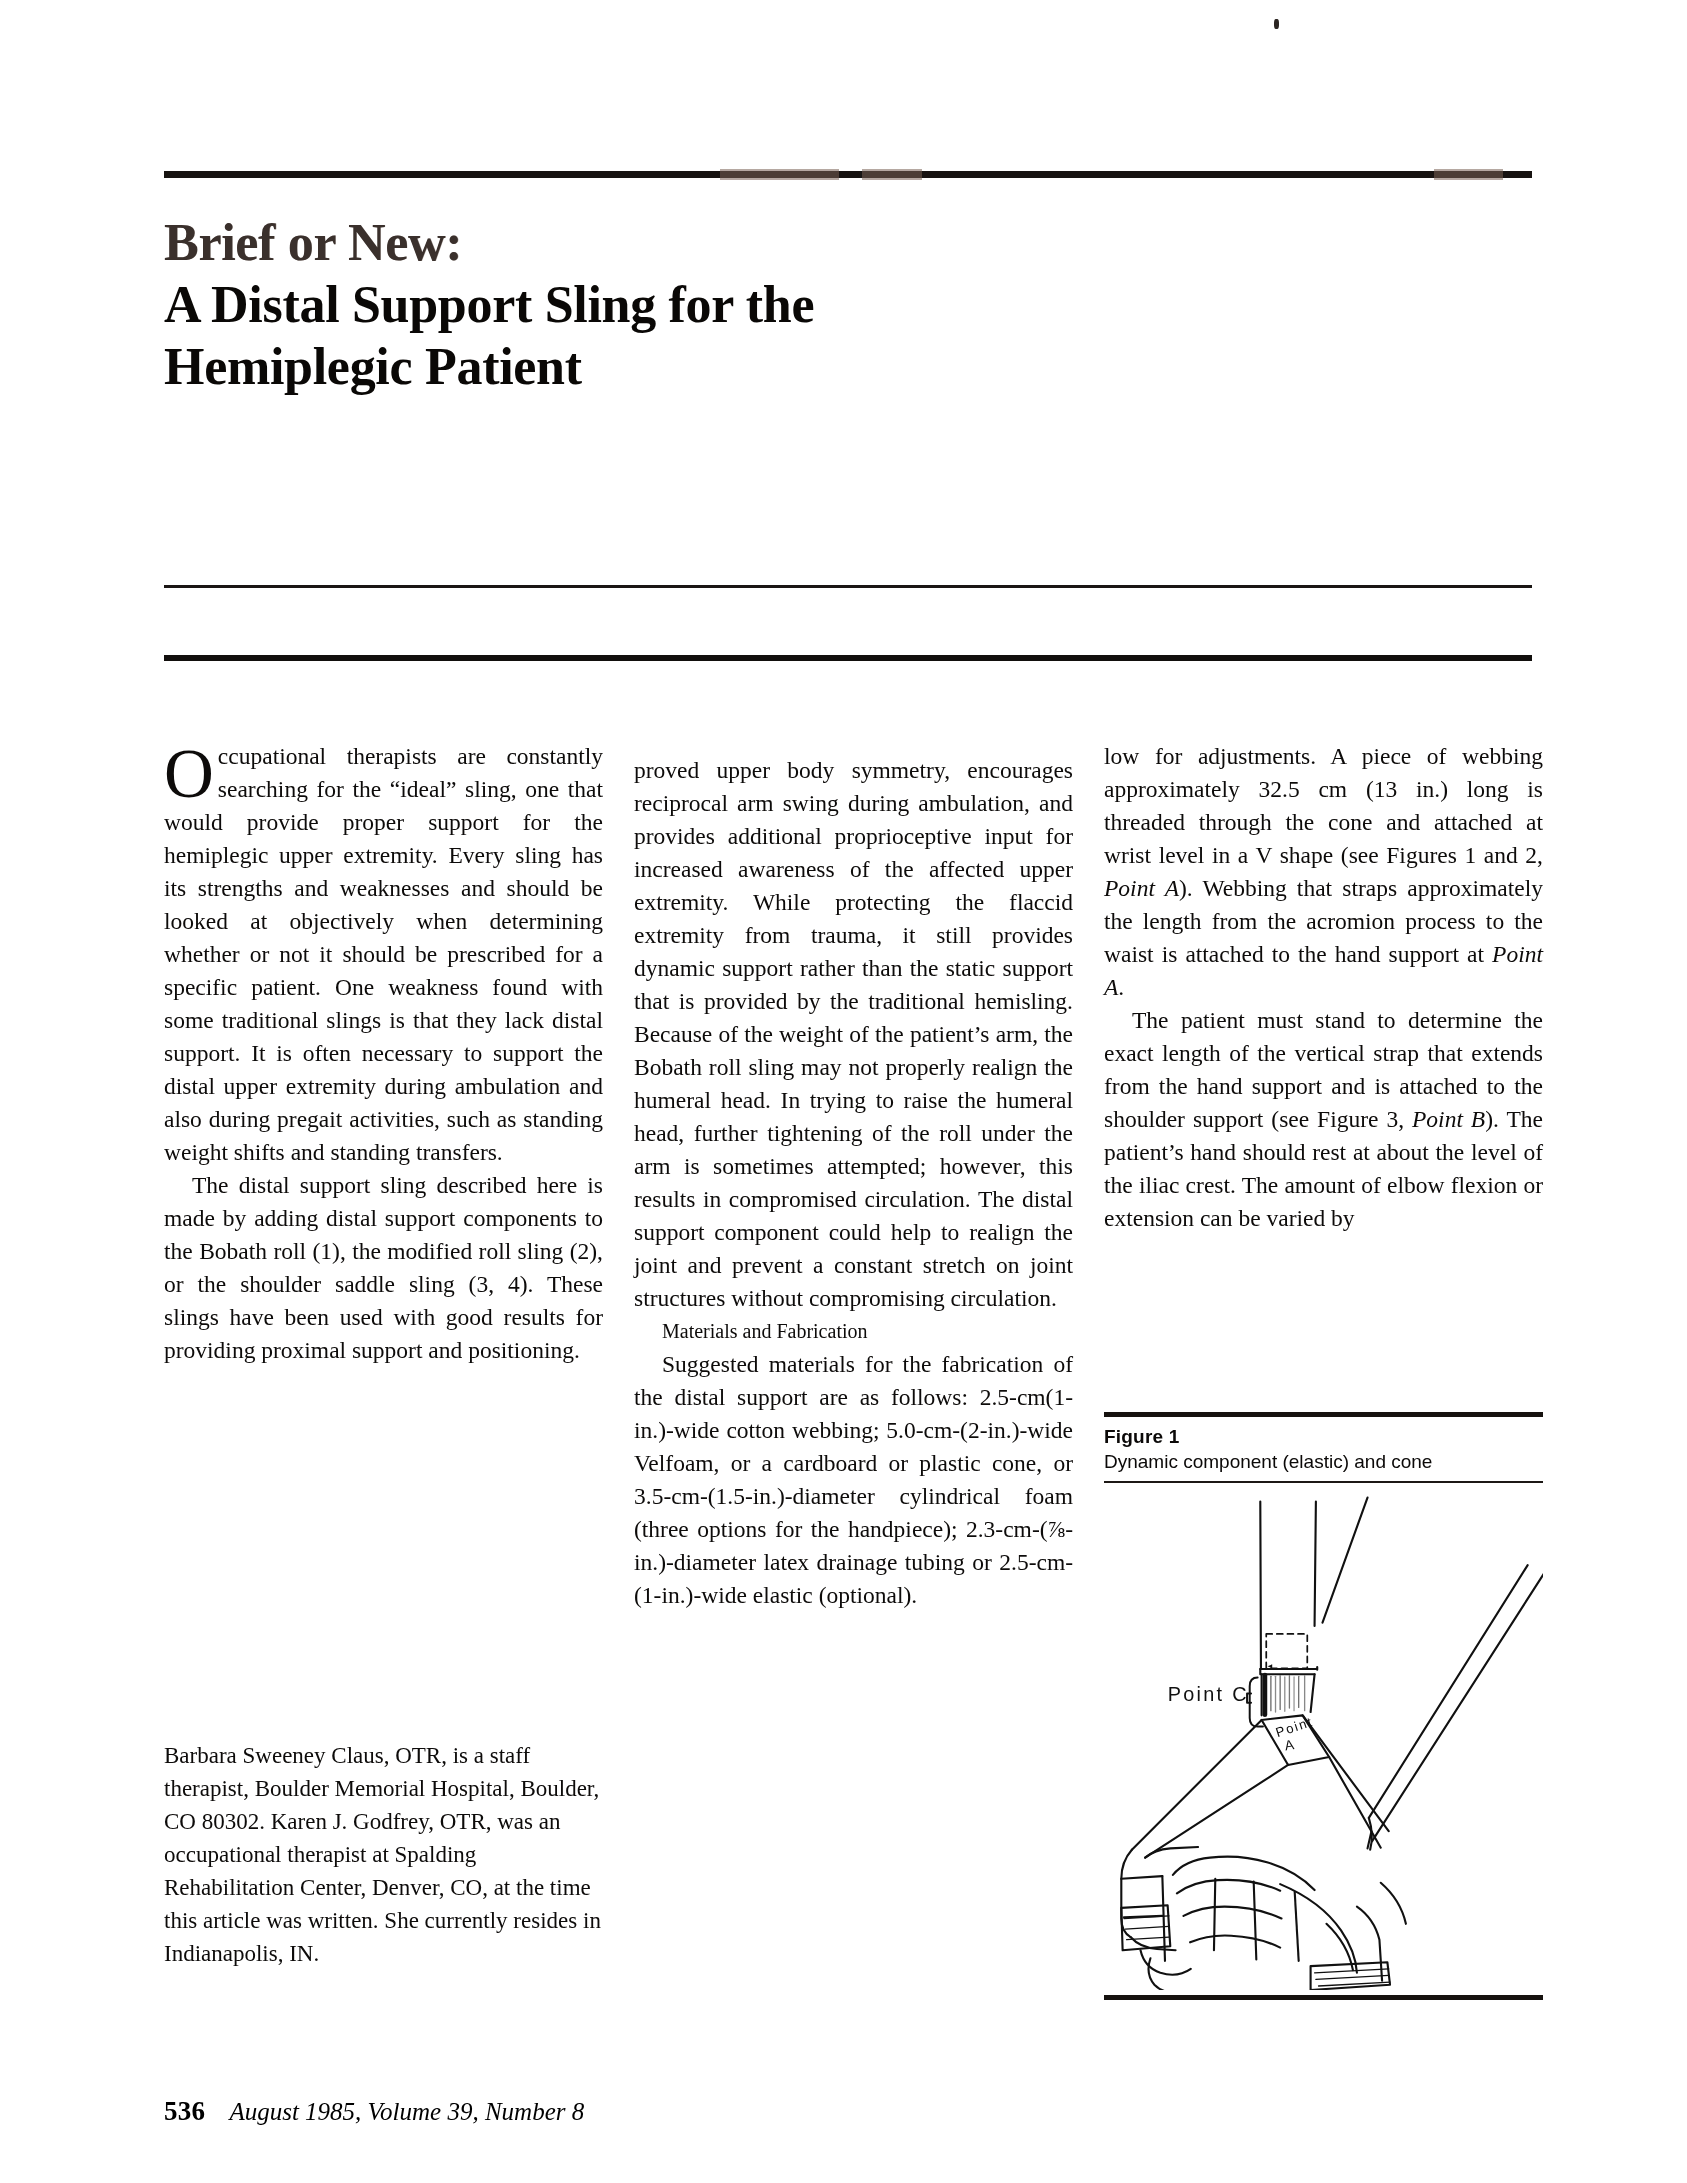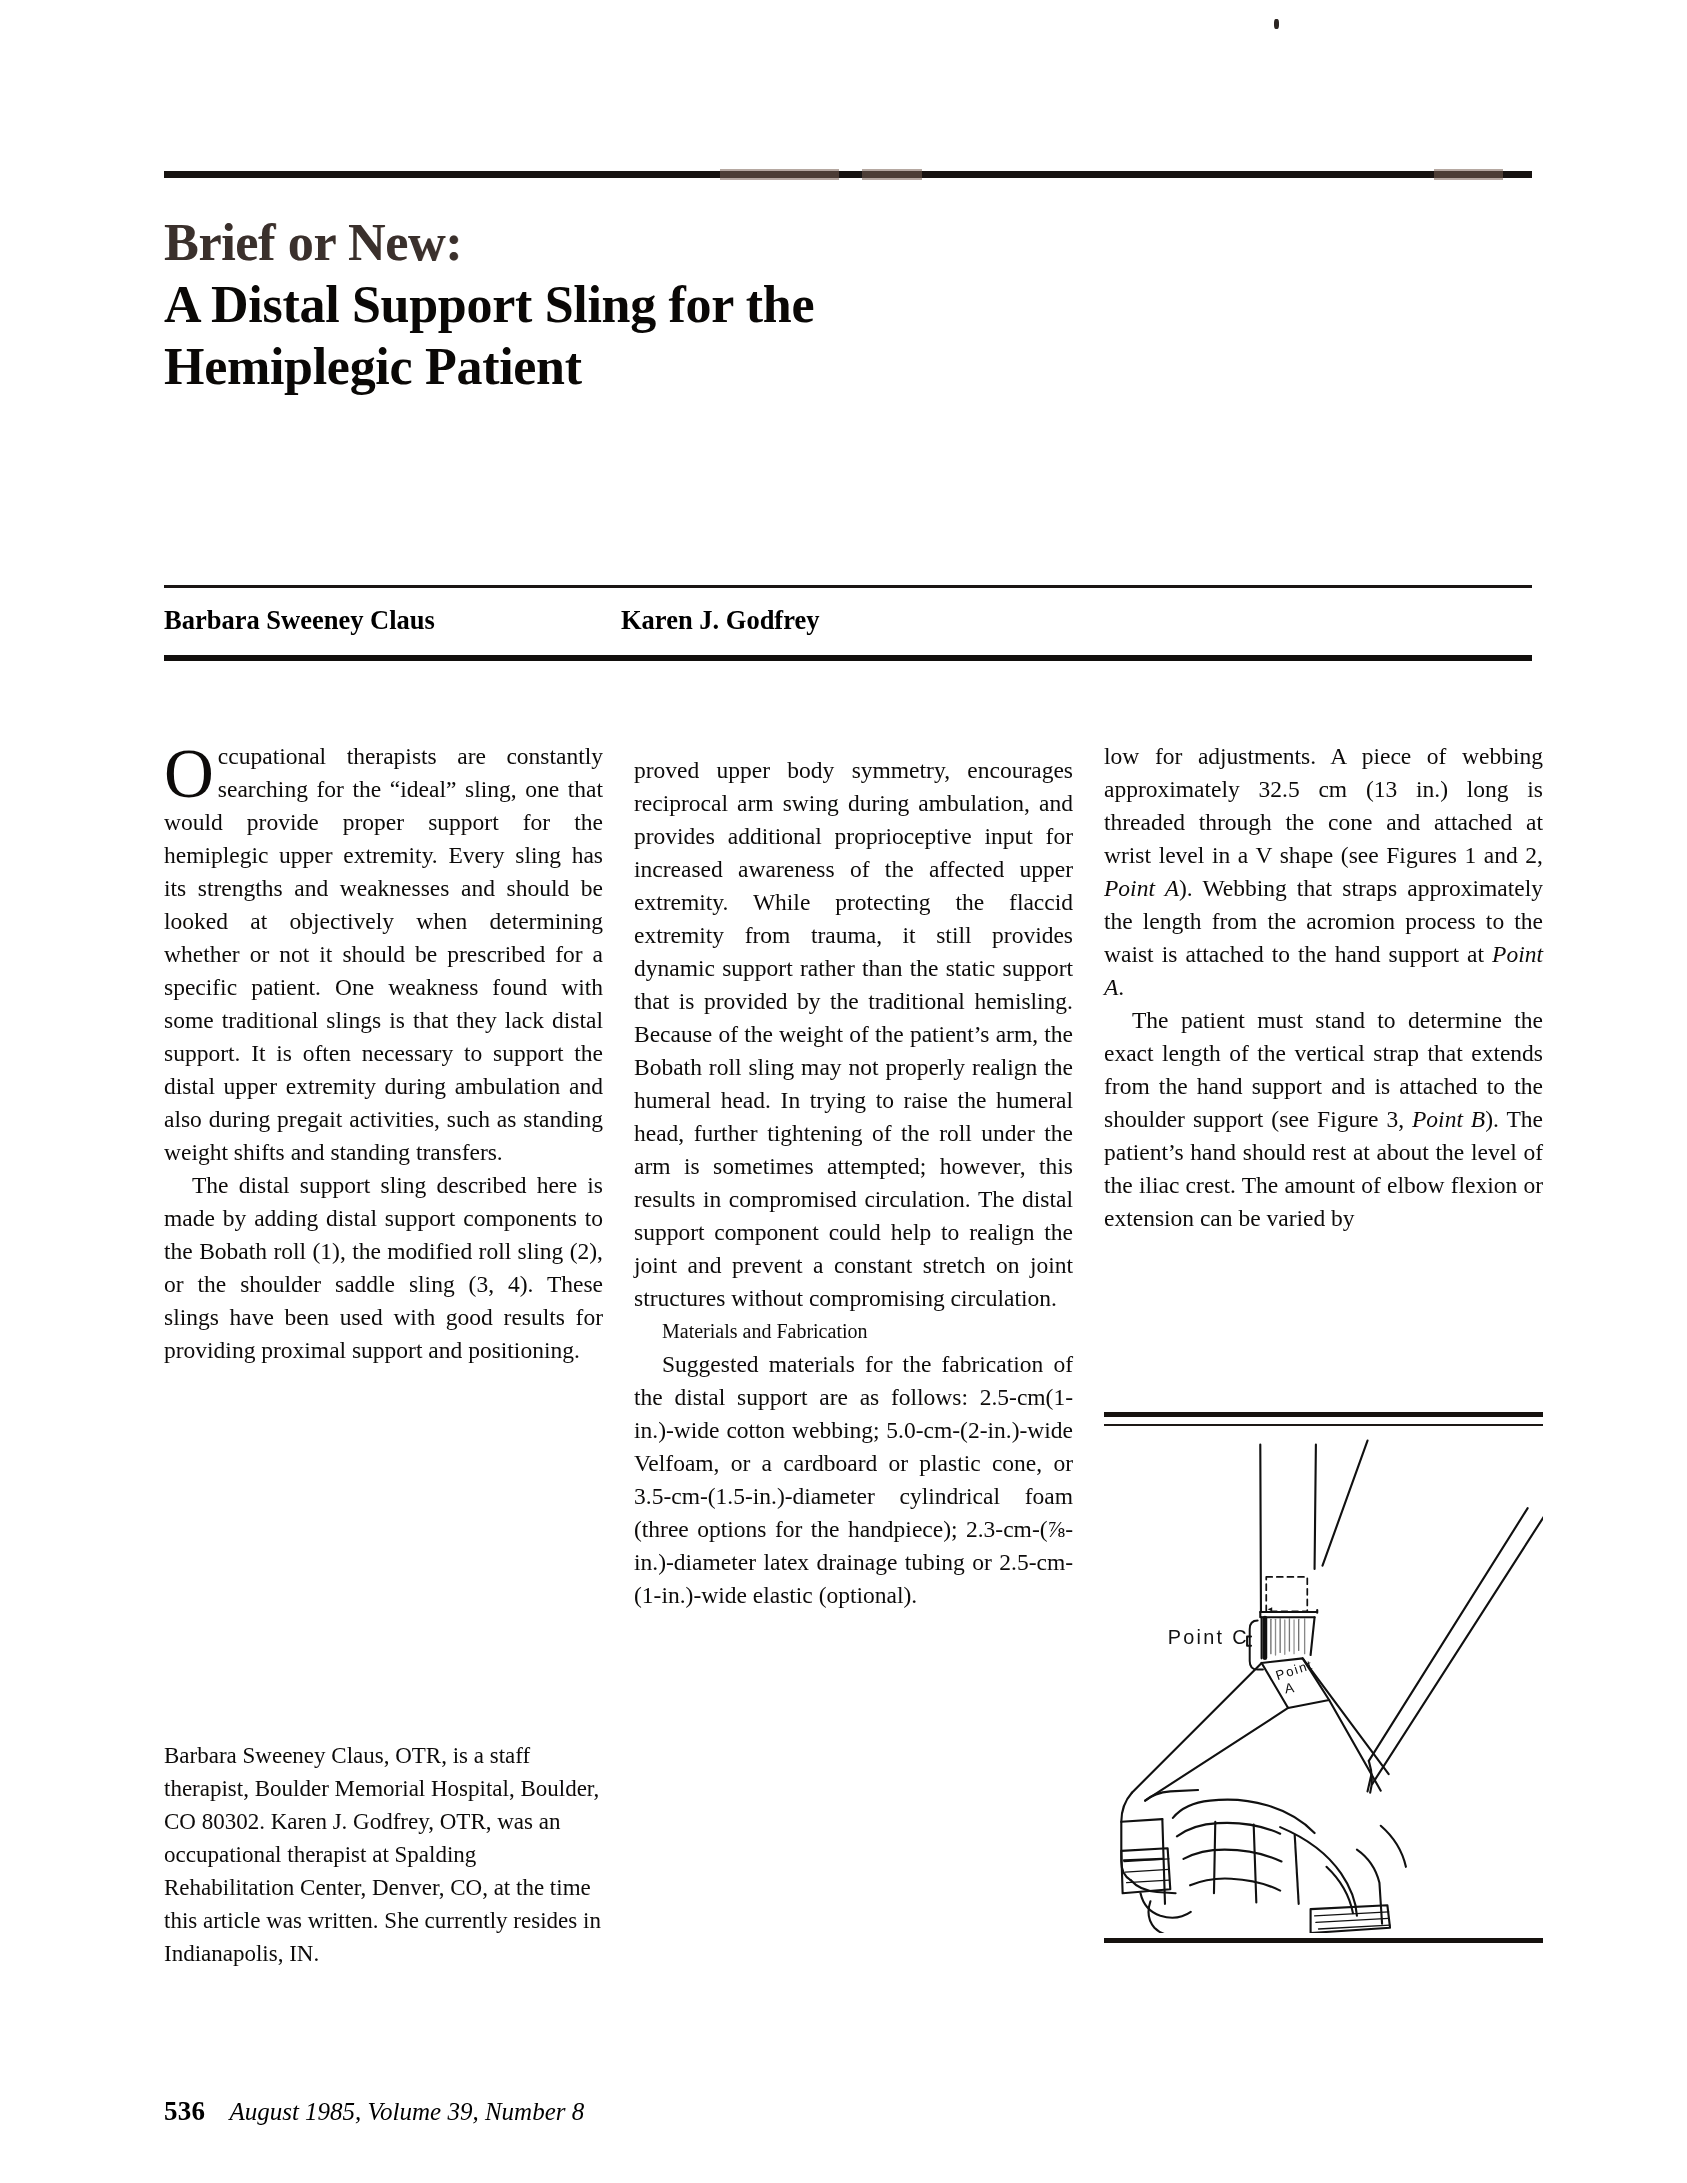--- a/index.html
+++ b/index.html
@@ -247,24 +247,20 @@
     <div class="smudge s3"></div>
   </div>
 
   <div class="title-block">
     <div class="title-line faded">Brief or New:</div>
     <div class="title-line">A Distal Support Sling for the</div>
     <div class="title-line">Hemiplegic Patient</div>
   </div>
 
   <div class="byline-rule-top"></div>
-  <div class="byline">
-    <div class="author a1">Barbara Sweeney Claus</div>
-    <div class="author a2">Karen J. Godfrey</div>
-  </div>
   <div class="byline-rule-bottom"></div>
 
   <div class="col col-1">
     <p class="first"><span class="dropcap">O</span><span>ccupational therapists are constantly searching for the “ideal” sling, one that would provide proper support for the hemiplegic upper extremity. Every sling has its strengths and weaknesses and should be looked at objectively when determining whether or not it should be prescribed for a specific patient. One weakness found with some traditional slings is that they lack distal support. It is often necessary to support the distal upper extremity during ambulation and also during pregait activities, such as standing weight shifts and standing transfers.</span></p>
     <p>The distal support sling described here is made by adding distal support components to the Bobath roll (1), the modified roll sling (2), or the shoulder saddle sling (3, 4). These slings have been used with good results for providing proximal support and positioning.</p>
   </div>
 
   <div class="bio">
     <p>Barbara Sweeney Claus, OTR, is a staff therapist, Boulder Memorial Hospital, Boulder, CO 80302. Karen J. Godfrey, OTR, was an occupational therapist at Spalding Rehabilitation Center, Denver, CO, at the time this article was written. She currently resides in Indianapolis, IN.</p>
   </div>
@@ -275,20 +271,24 @@
     <p>Suggested materials for the fabrication of the distal support are as follows: 2.5-cm(1-in.)-wide cotton webbing; 5.0-cm-(2-in.)-wide Velfoam, or a cardboard or plastic cone, or 3.5-cm-(1.5-in.)-diameter cylindrical foam (three options for the handpiece); 2.3-cm-(⅞-in.)-diameter latex drainage tubing or 2.5-cm-(1-in.)-wide elastic (optional).</p>
   </div>
 
   <div class="col col-3">
     <p class="first"><span>low for adjustments. A piece of webbing approximately 32.5 cm (13 in.) long is threaded through the cone and attached at wrist level in a V shape (see Figures 1 and 2, </span><i>Point A</i><span>). Webbing that straps approximately the length from the acromion process to the waist is attached to the hand support at </span><i>Point A</i><span>.</span></p>
     <p><span>The patient must stand to determine the exact length of the vertical strap that extends from the hand support and is attached to the shoulder support (see Figure 3, </span><i>Point B</i><span>). The patient’s hand should rest at about the level of the iliac crest. The amount of elbow flexion or extension can be varied by</span></p>
   </div>
 
   <div class="figure">
     <div class="fig-rule-top"></div>
+    <div class="fig-caption">
+      <div class="fig-label">Figure  1</div>
+      <div class="fig-desc">Dynamic component (elastic) and cone</div>
+    </div>
     <div class="fig-rule-mid"></div>
 
     <div class="fig-art">
       <svg width="439" height="503" viewBox="0 0 663 760" xmlns="http://www.w3.org/2000/svg">
         <rect x="0" y="0" width="663" height="760" fill="#ffffff"></rect>
         <g fill="none" stroke="#111111" stroke-width="3.2" stroke-linecap="round" stroke-linejoin="round">
 
           <path d="M236 22 L237 275"></path>
           <path d="M320 22 L318 210"></path>
 

